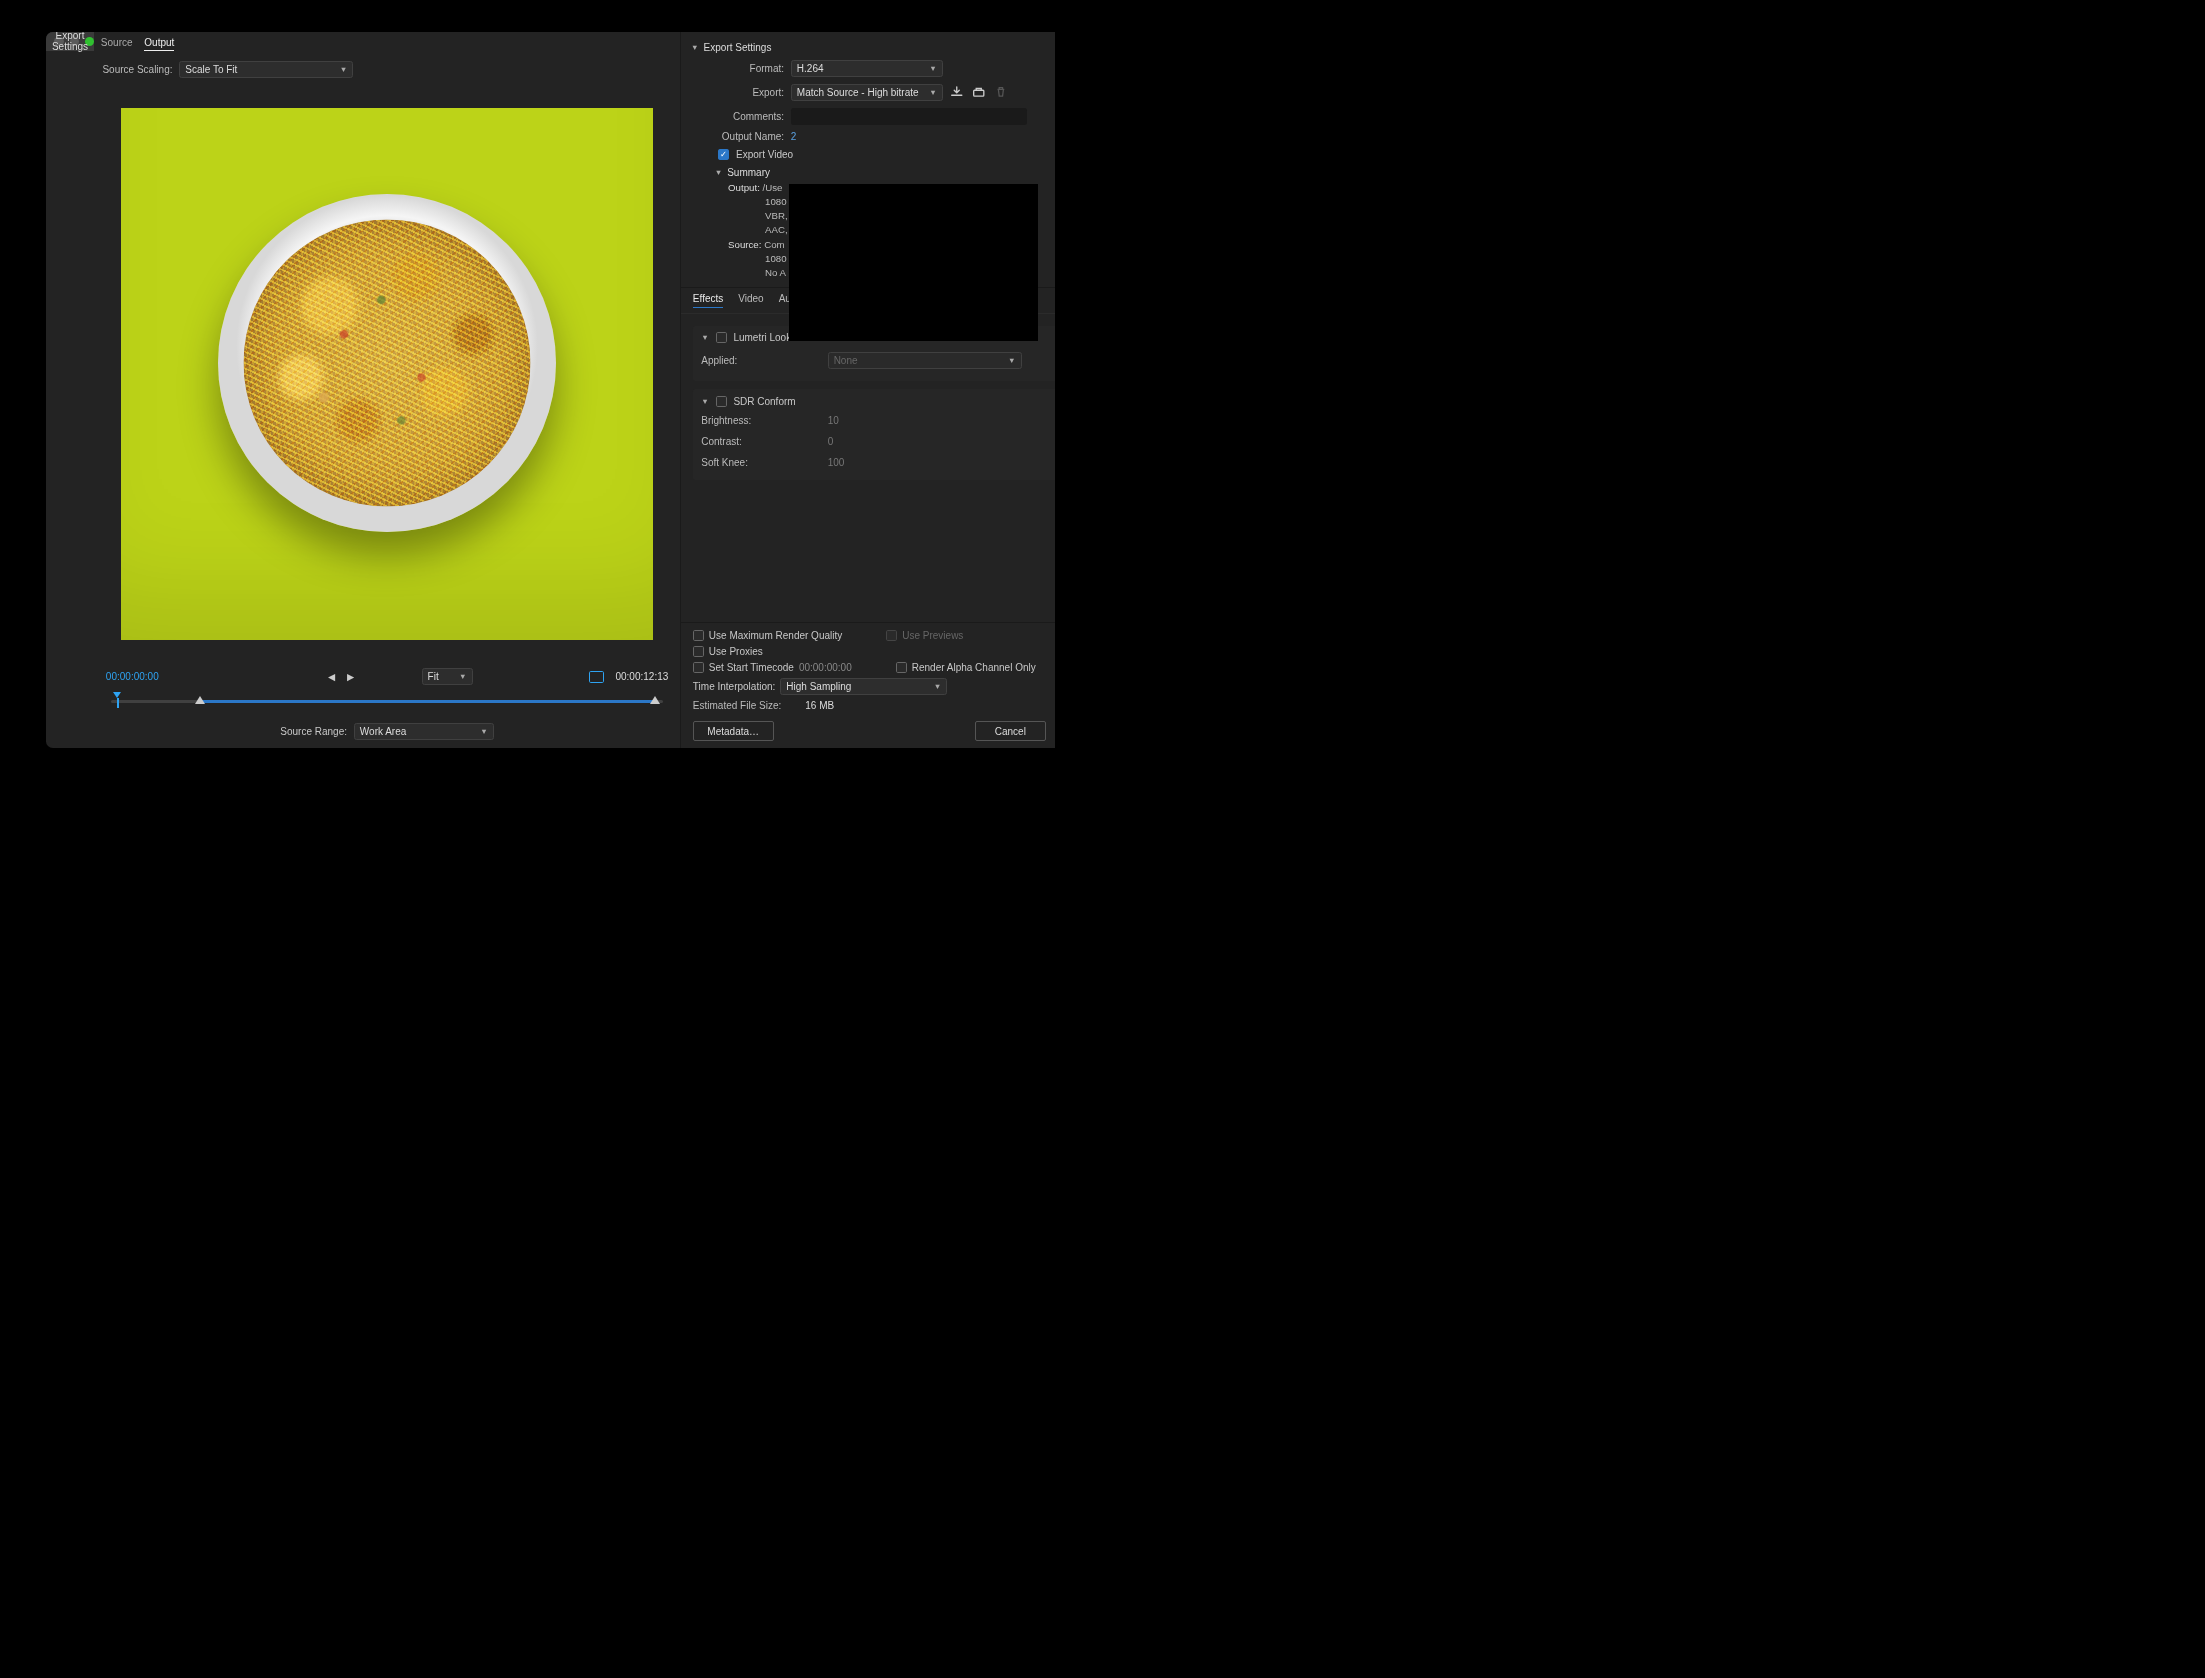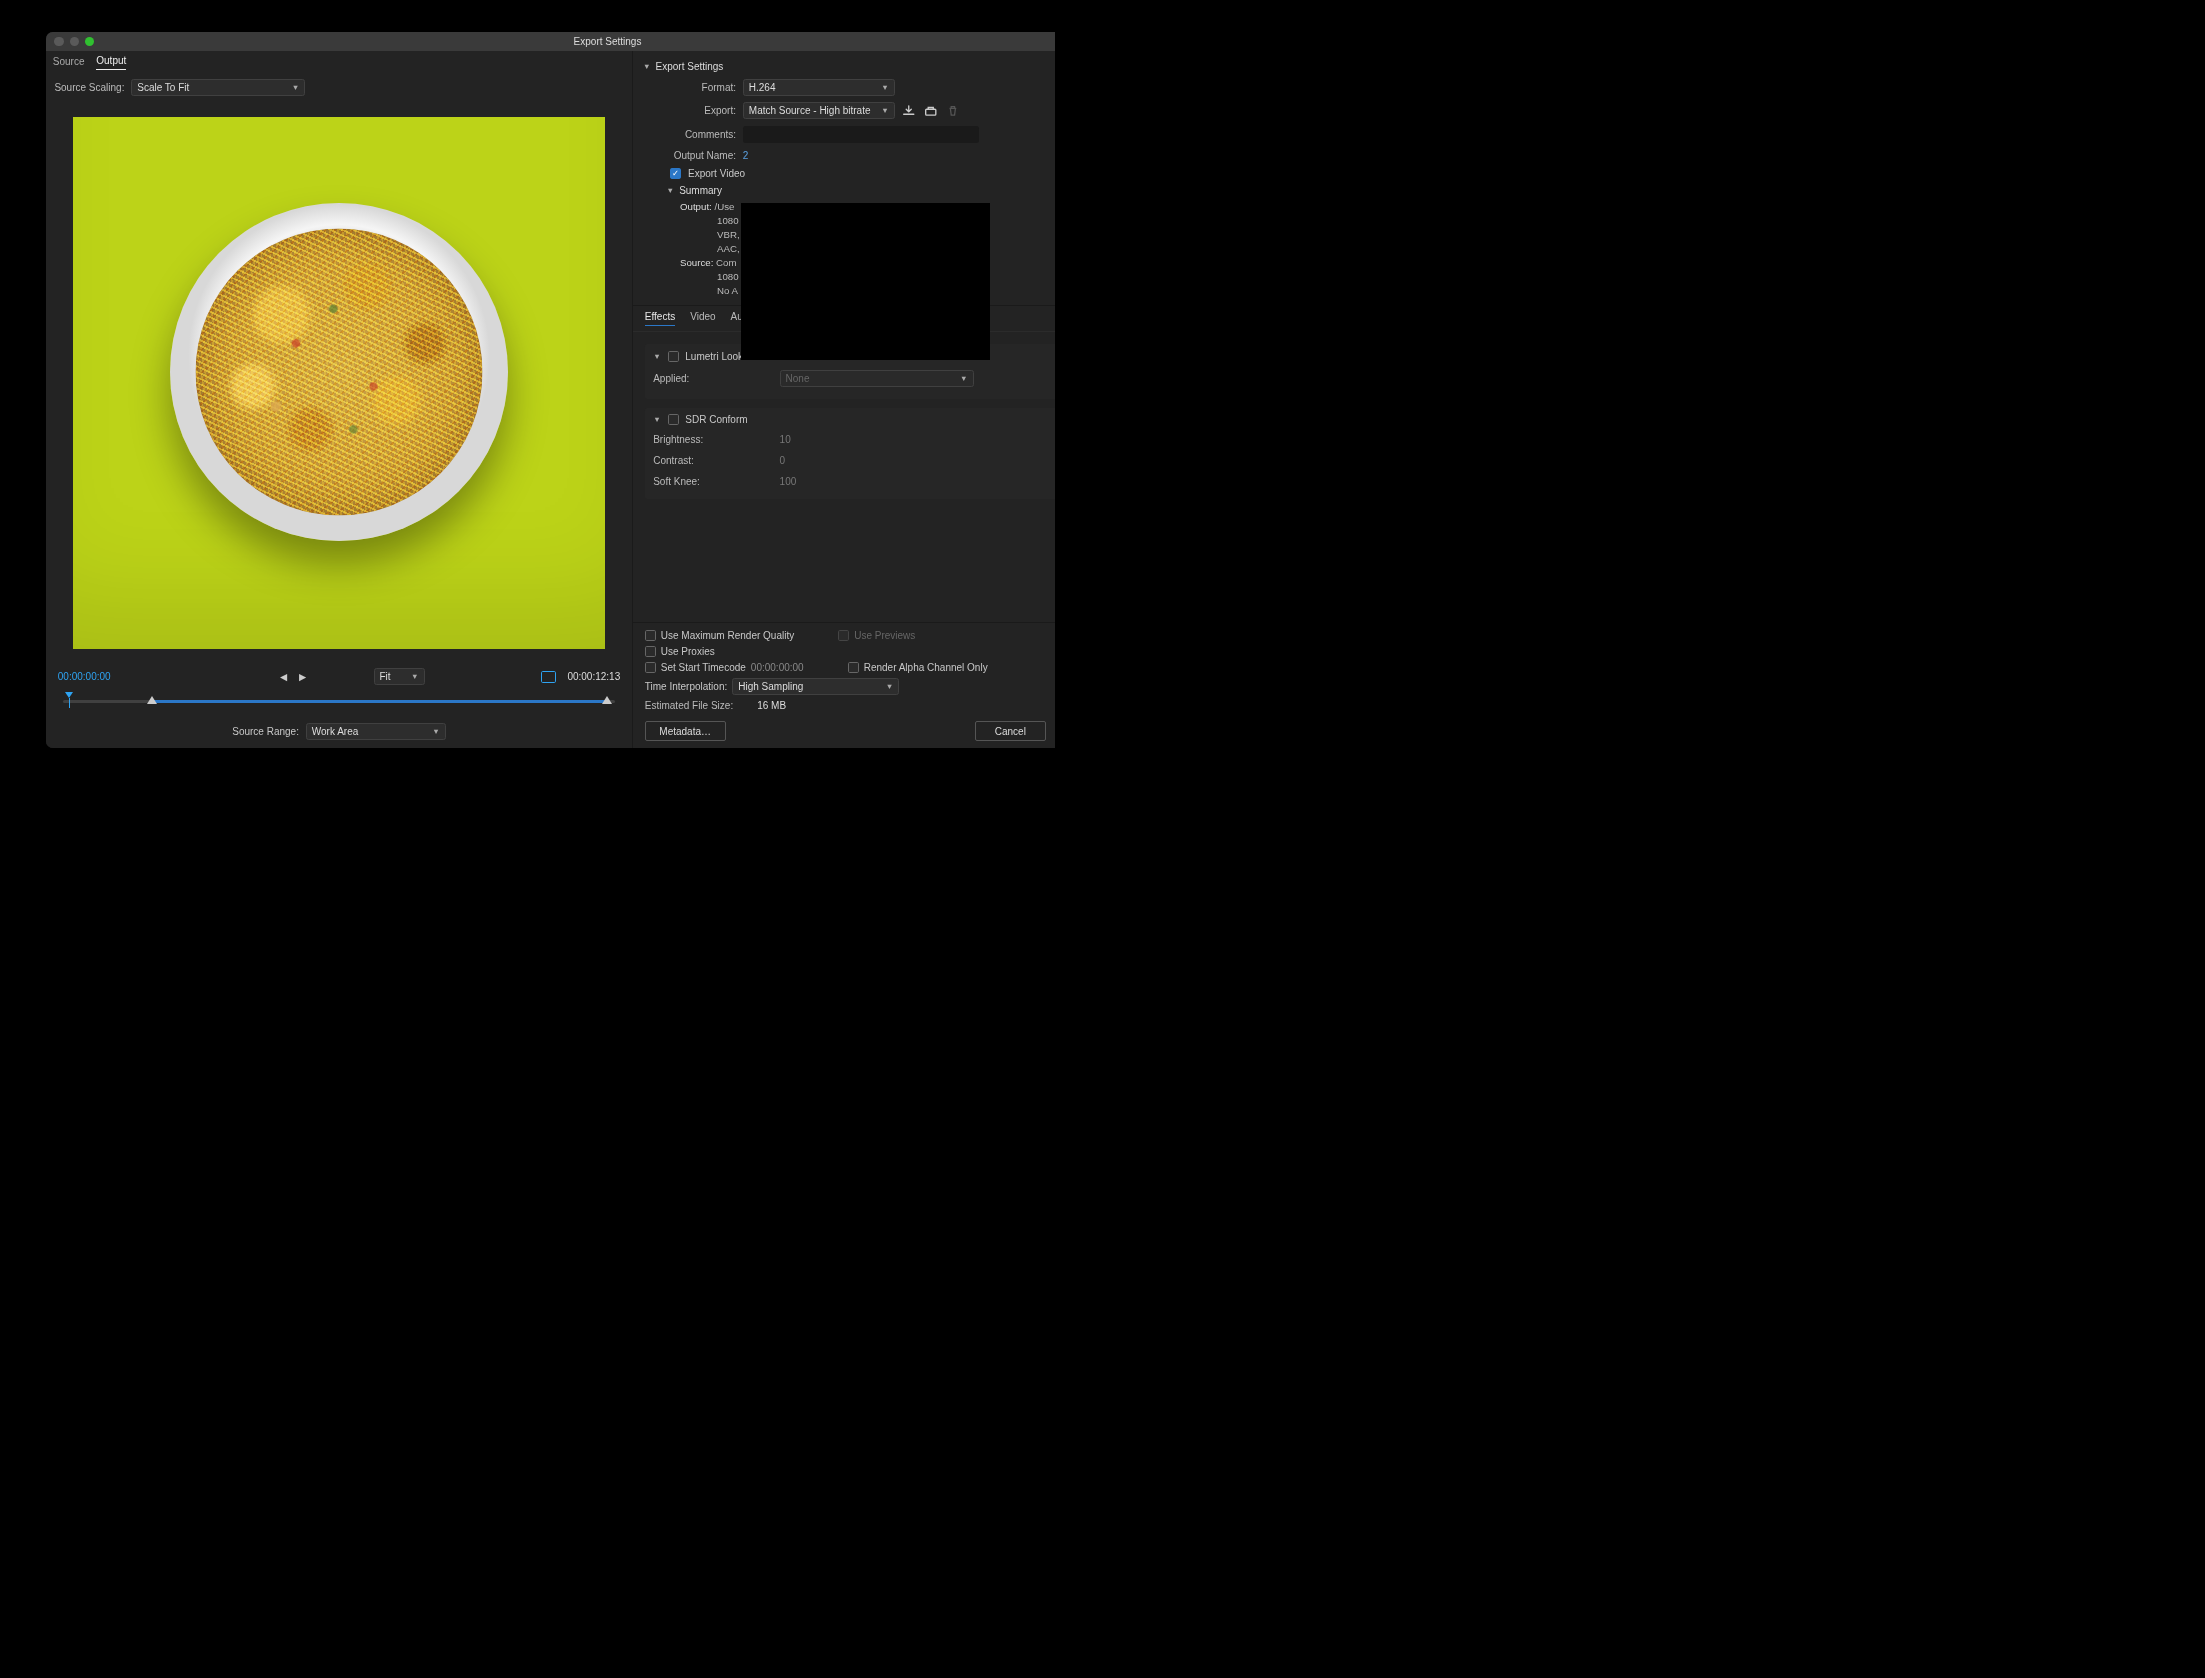--- a/index.html
+++ b/index.html
@@ -13,21 +13,21 @@
     position: relative;
   }
   .window {
     position: absolute;
     left: 46px; top: 32px;
     width: 1123px; height: 716px;
     background: #232323;
     border-radius: 6.8px;
     overflow: hidden;
     display: flex;
-    flex-direction: column;
+    flex-direction: row;
   }
   .titlebar {
     height: 18.6px;
     background: #3a3a3a;
     display: flex;
     align-items: center;
     position: relative;
   }
   .traffic {
     display: flex;

